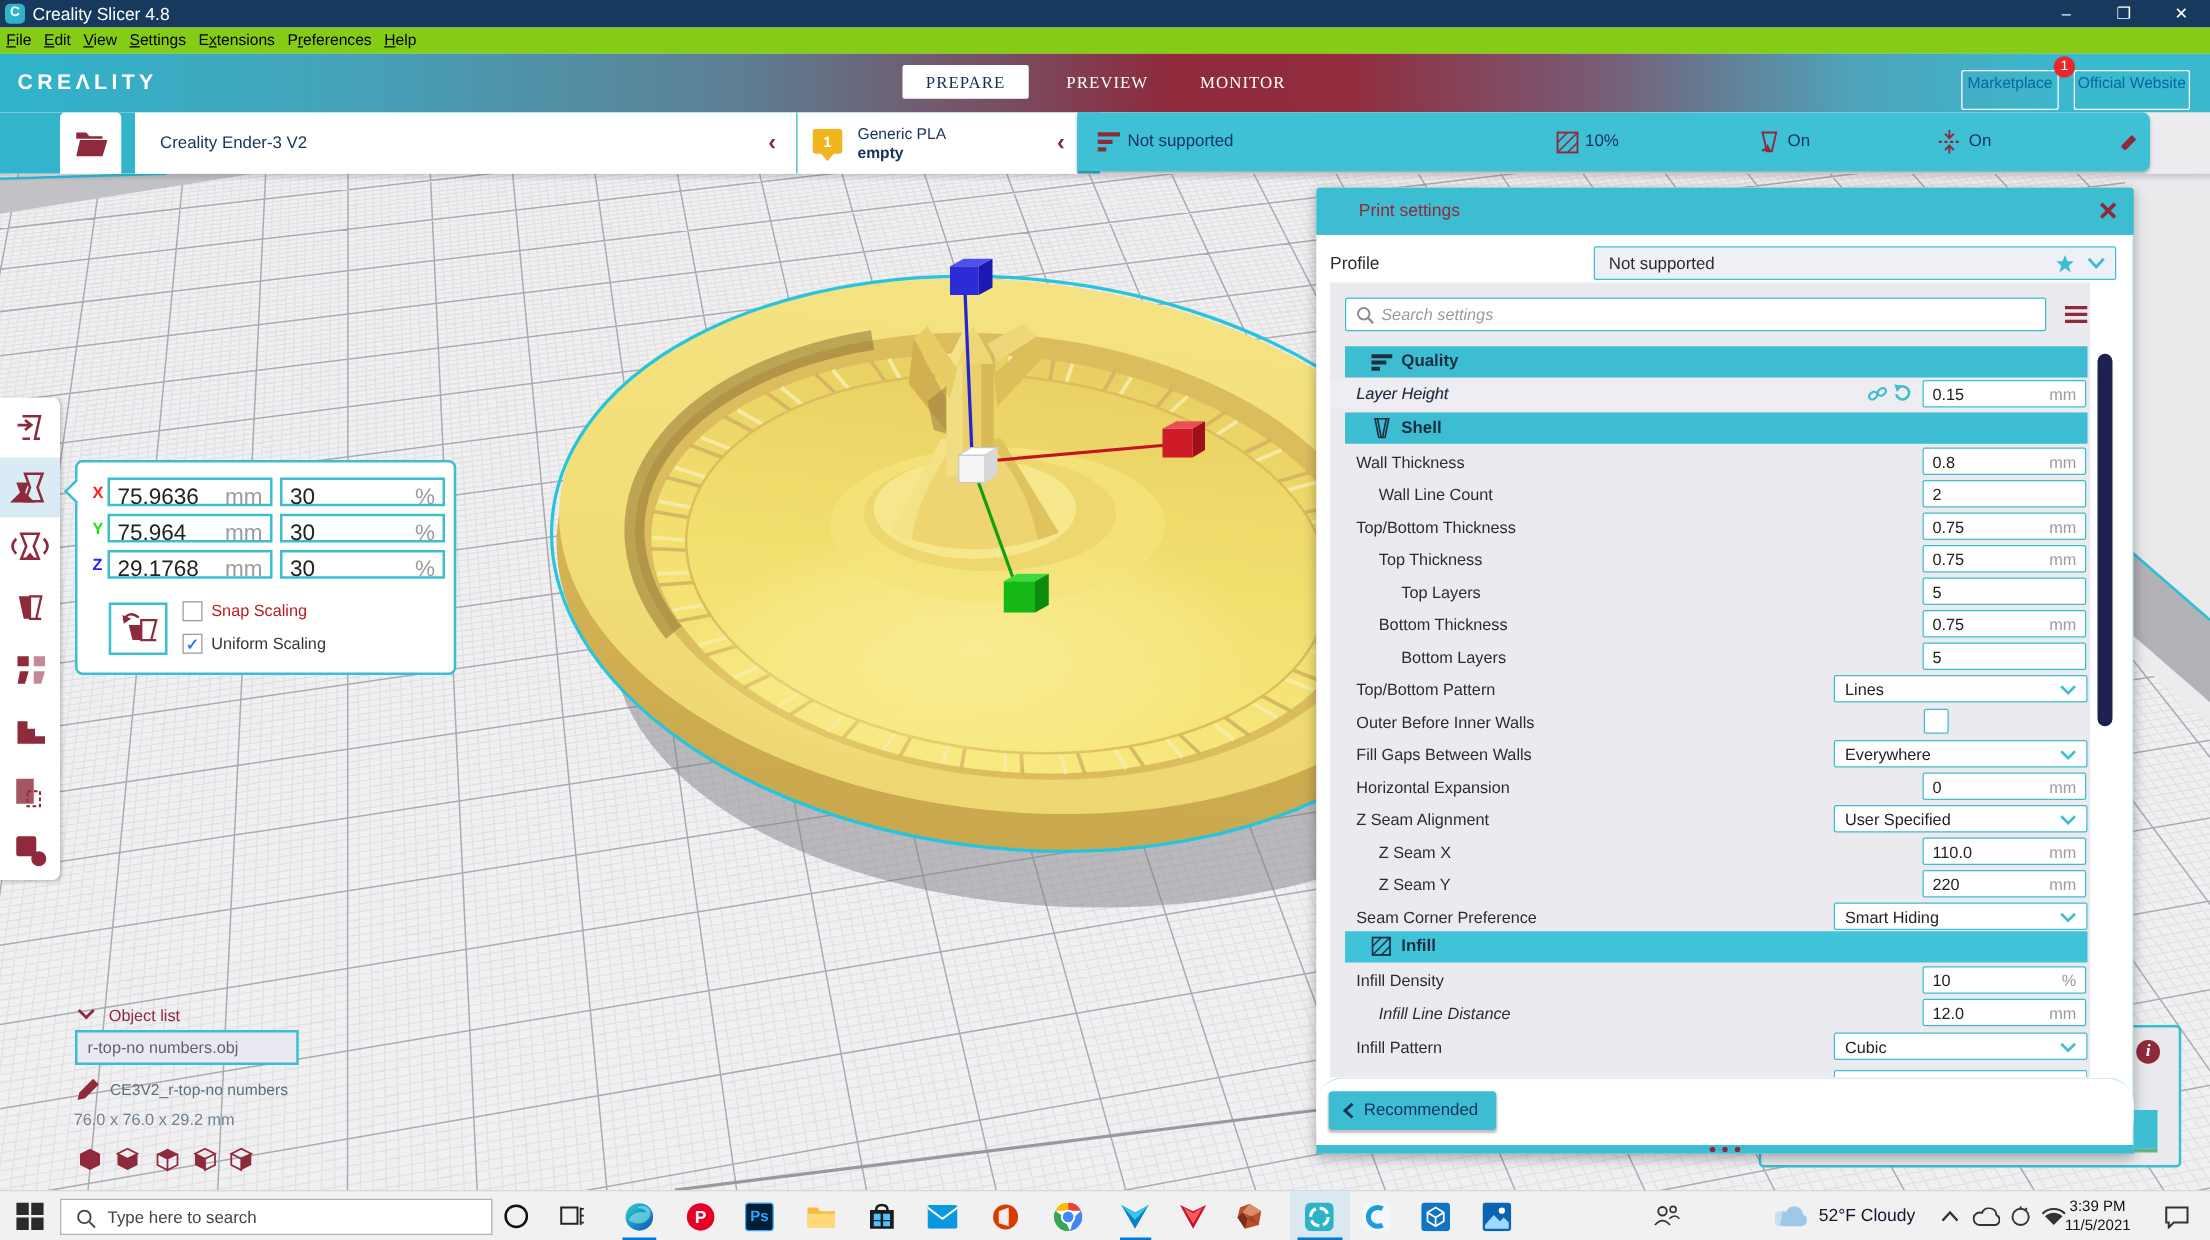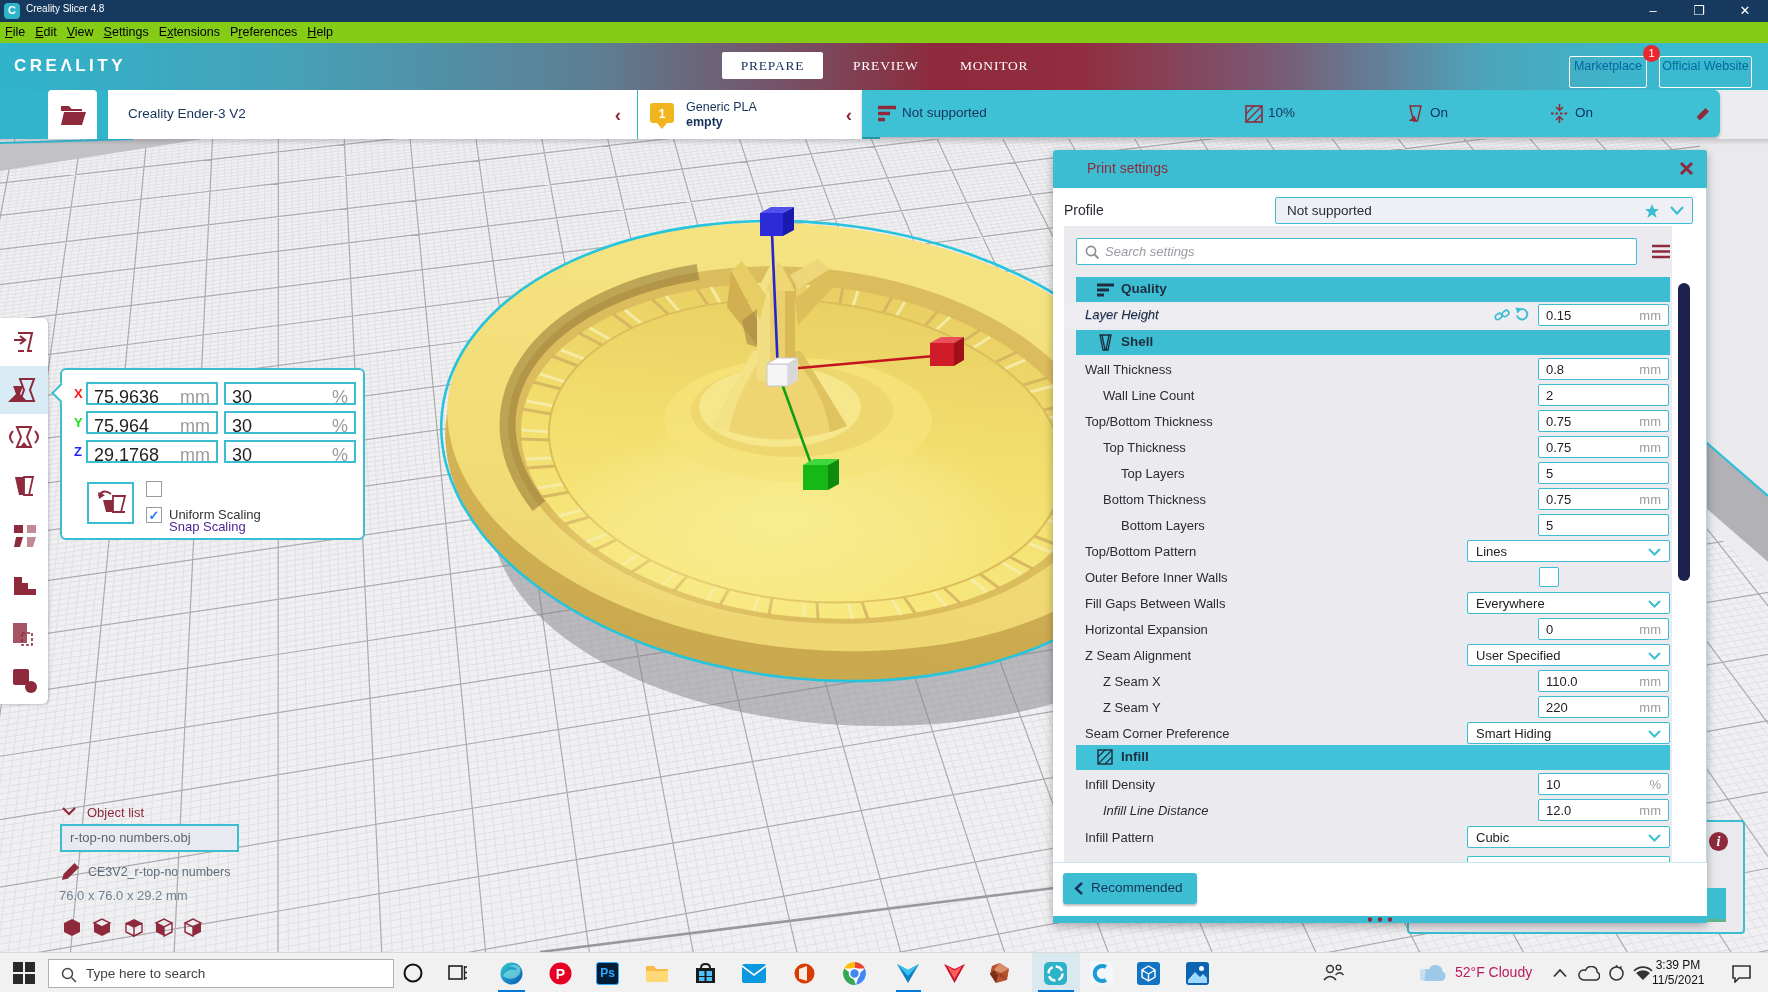--- a/index.html
+++ b/index.html
@@ -3,21 +3,21 @@
 <meta charset="utf-8">
 <style>
   * { margin:0; padding:0; box-sizing:border-box; }
   html,body { width:1768px; height:992px; overflow:hidden; }
   body { font-family:"Liberation Sans", sans-serif; position:relative; background:#ecebee; }
   .abs { position:absolute; }
 
   
   #titlebar { position:absolute; left:0; top:0; width:1768px; height:22px; background:#17395d; color:#fff; }
   #titlebar .appicon { position:absolute; left:4px; top:3px; width:16px; height:16px; border-radius:4px; background:#2eb4c9; }
-  #titlebar .ttext { position:absolute; left:26px; top:3px; font-size:10px; }
+  #titlebar .ttext { position:absolute; left:26px; top:3px; font-size:14px; }
   .winbtn { position:absolute; top:0; width:46px; height:22px; color:#fff; text-align:center; line-height:22px; font-size:13px; }
 
   
   #menubar { position:absolute; left:0; top:22px; width:1768px; height:21px; background:#84cc16; color:#000; font-size:12.5px; }
   #menubar span { display:inline-block; margin:3px 5px 0 5px; }
   #menubar u { text-decoration:underline; }
 
   
   #header { position:absolute; left:0; top:43px; width:1768px; height:47px;
     background:linear-gradient(90deg,#2fb4cb 0%, #45a2b9 16%, #5e7d92 34%, #7a4a5f 46%, #8e2a3c 53%, #922d3f 61%, #7a5a74 72%, #4da4bb 84%, #3ab9cf 94%, #3ab9cf 100%); }
@@ -296,21 +296,21 @@
       </div>
     <div class="abs" style="left:25px; top:112px; width:47px; height:42px; border:2px solid #3dbdd2;">
       <svg width="43" height="38" viewBox="0 0 43 38" xmlns="http://www.w3.org/2000/svg">
         <path d="M24 12 l12 0 l-4 16 l4 0 l-12 0 z" fill="none" stroke="#8e2a3c" stroke-width="1.8"></path>
         <path d="M24 16 l-10 0 l3 12 l-3 0 l10 0 z" fill="#8e2a3c"></path>
         <path d="M22 10 q-8 -6 -12 2" fill="none" stroke="#8e2a3c" stroke-width="2"></path>
         <path d="M9 8 l1 7 l6 -4 z" fill="#8e2a3c"></path>
       </svg>
     </div>
     <div class="abs" style="left:84px; top:111px; width:16px; height:16px; background:#fff; border:1px solid #9a9aa0;"></div>
-    <div class="abs" style="left:107px; top:111px; font-size:13px; color:#4c1d95;margin-top:38px;">Snap Scaling</div>
+    <div class="abs" style="left:107px; top:111px; font-size:13px; color:#b91c1c;">Snap Scaling</div>
     <div class="abs" style="left:84px; top:137px; width:16px; height:16px; background:#fff; border:1px solid #9a9aa0; color:#2f7bf5; font-size:13px; font-weight:bold; text-align:center; line-height:15px;">✓</div>
     <div class="abs" style="left:107px; top:137px; font-size:13px; color:#333;">Uniform Scaling</div>
   </div>
 
   <div id="objlist">
     <svg class="abs" style="left:2px; top:4px;" width="14" height="9" viewBox="0 0 14 9">
         <path d="M1 1 L7 7 L13 1" stroke="#8e2a3c" stroke-width="2.2" fill="none"></path>
       </svg>
     <div class="abs" style="left:27px; top:2px; font-size:13px; white-space:nowrap;">Object list</div>
   </div>
@@ -545,21 +545,21 @@
               <path d="M1 1 L6.5 6.5 L12 1" stroke="#3dbdd2" stroke-width="2" fill="none"></path>
             </svg>
           </div>
         </div>
       <div class="abs" style="left:403px; top:630px; width:203px; height:6px; background:#fff; border:1px solid #3dbdd2; border-bottom:none; border-radius:2px 2px 0 0;"></div>
     </div>
 
     <div class="abs" style="left:623px; top:129px; width:16px; height:579px; background:#fff; border-radius:8px;"></div>
     <div class="abs" style="left:625px; top:133px; width:12px; height:298px; background:#1c2150; border-radius:6px;"></div>
 
-    <div class="abs" style="left:0; top:712px; width:654px; height:54px; background:#fff; border-top:1px solid #c8e8ef;">
+    <div class="abs" style="left:0; top:712px; width:654px; height:54px; background:#fff; border-top:1px solid #c8e8ef;border-radius:21px;">
       <div class="abs" style="left:10px; top:10px; width:134px; height:31px; background:#3dbdd2; border-radius:3px; box-shadow:0 2px 2px rgba(0,0,0,0.25);">
         <span style="position:absolute; left:28px; top:7px; font-size:13.5px; color:#16325a;">Recommended</span>
         <svg style="position:absolute; left:11px; top:9px;" width="9" height="13" viewBox="0 0 9 13">
             <path d="M8 1 L2 6.5 L8 12" stroke="#16325a" stroke-width="2.4" fill="none"></path>
           </svg>
       </div>
     </div>
     <div class="abs" style="left:0; top:766px; width:654px; height:7px; background:#3dbdd2;">
       <svg style="position:absolute; left:314px; top:1px;" width="26" height="5" viewBox="0 0 26 5">
           <circle cx="3" cy="2.5" r="2.2" fill="#8e2a3c"></circle>
@@ -678,21 +678,21 @@
   <svg style="position:absolute; left:1322px; top:10px;" width="22" height="20" viewBox="0 0 22 20">
       <circle cx="8" cy="6" r="3.4" stroke="#333" stroke-width="1.5" fill="none"></circle>
       <path d="M2 17 q6 -7 12 0" stroke="#333" stroke-width="1.5" fill="none"></path>
       <circle cx="16.5" cy="4.5" r="2.4" stroke="#333" stroke-width="1.3" fill="none"></circle>
       <path d="M13.5 12 q4.5 -4.5 8 0" stroke="#333" stroke-width="1.3" fill="none"></path>
     </svg>
   <svg style="position:absolute; left:1420px; top:12px;" width="26" height="17" viewBox="0 0 26 17">
       <path d="M7 16 a6 6 0 1 1 2 -11.6 a7 7 0 0 1 13.5 2.1 a5 5 0 0 1 -1 9.5 Z" fill="#9ec8e8"></path>
       <path d="M4 16 a6 6 0 1 1 2 -11.6" fill="#c8dff0"></path>
     </svg>
-  <div class="abs" style="left:1455px; top:11px; font-size:14px; color:#be185d;">52°F Cloudy</div>
+  <div class="abs" style="left:1455px; top:11px; font-size:14px; color:#0f172a;">52°F Cloudy</div>
   <svg style="position:absolute; left:1553px; top:15px;" width="14" height="10" viewBox="0 0 14 10">
       <path d="M1 8.5 L7 2 L13 8.5" stroke="#333" stroke-width="1.8" fill="none"></path>
     </svg>
   <svg style="position:absolute; left:1578px; top:13px;" width="22" height="15" viewBox="0 0 22 15">
       <path d="M6 14 a5 5 0 1 1 1.6 -9.7 a6 6 0 0 1 11.6 1.8 a4.2 4.2 0 0 1 -0.8 7.9 Z" fill="none" stroke="#333" stroke-width="1.5"></path>
     </svg>
   <svg style="position:absolute; left:1608px; top:12px;" width="17" height="17" viewBox="0 0 17 17">
       <circle cx="8.5" cy="8.5" r="6.5" stroke="#333" stroke-width="1.5" fill="none"></circle>
       <path d="M8.5 2 v-2 M12 3 l1.5 -1.5" stroke="#333" stroke-width="1.5"></path>
     </svg>

